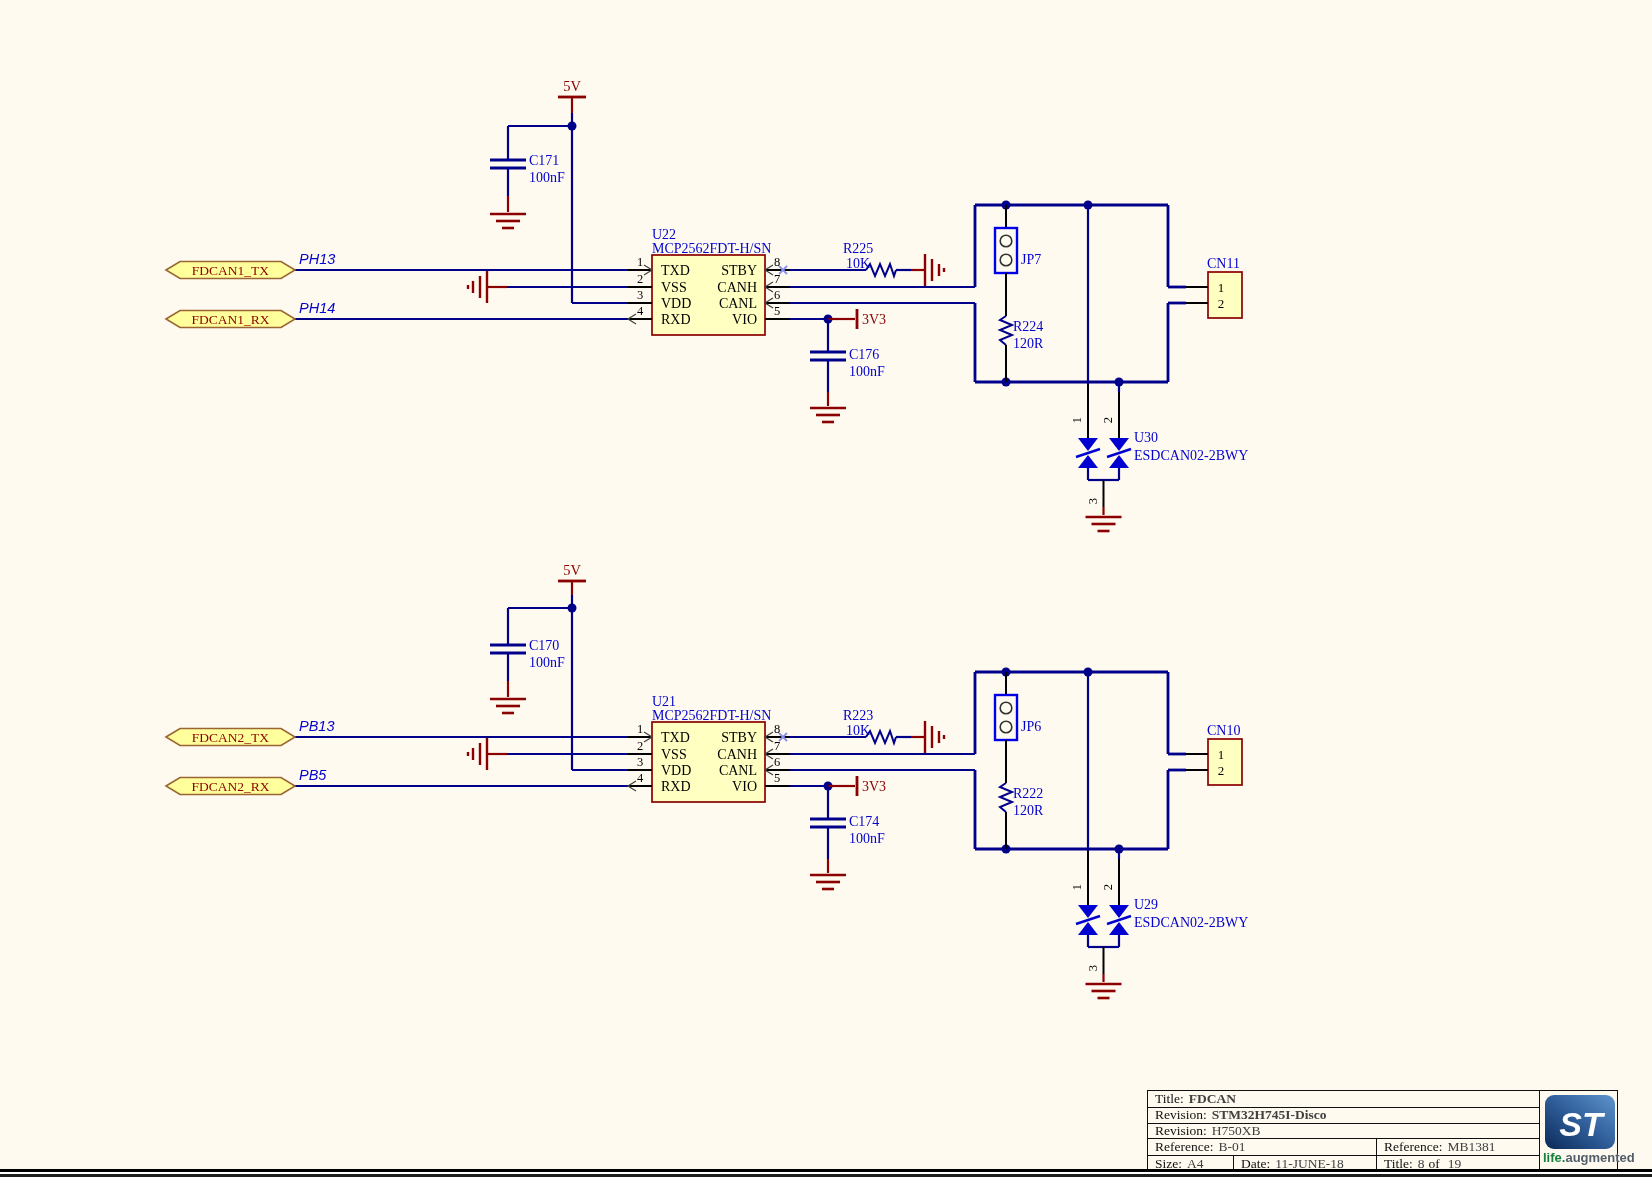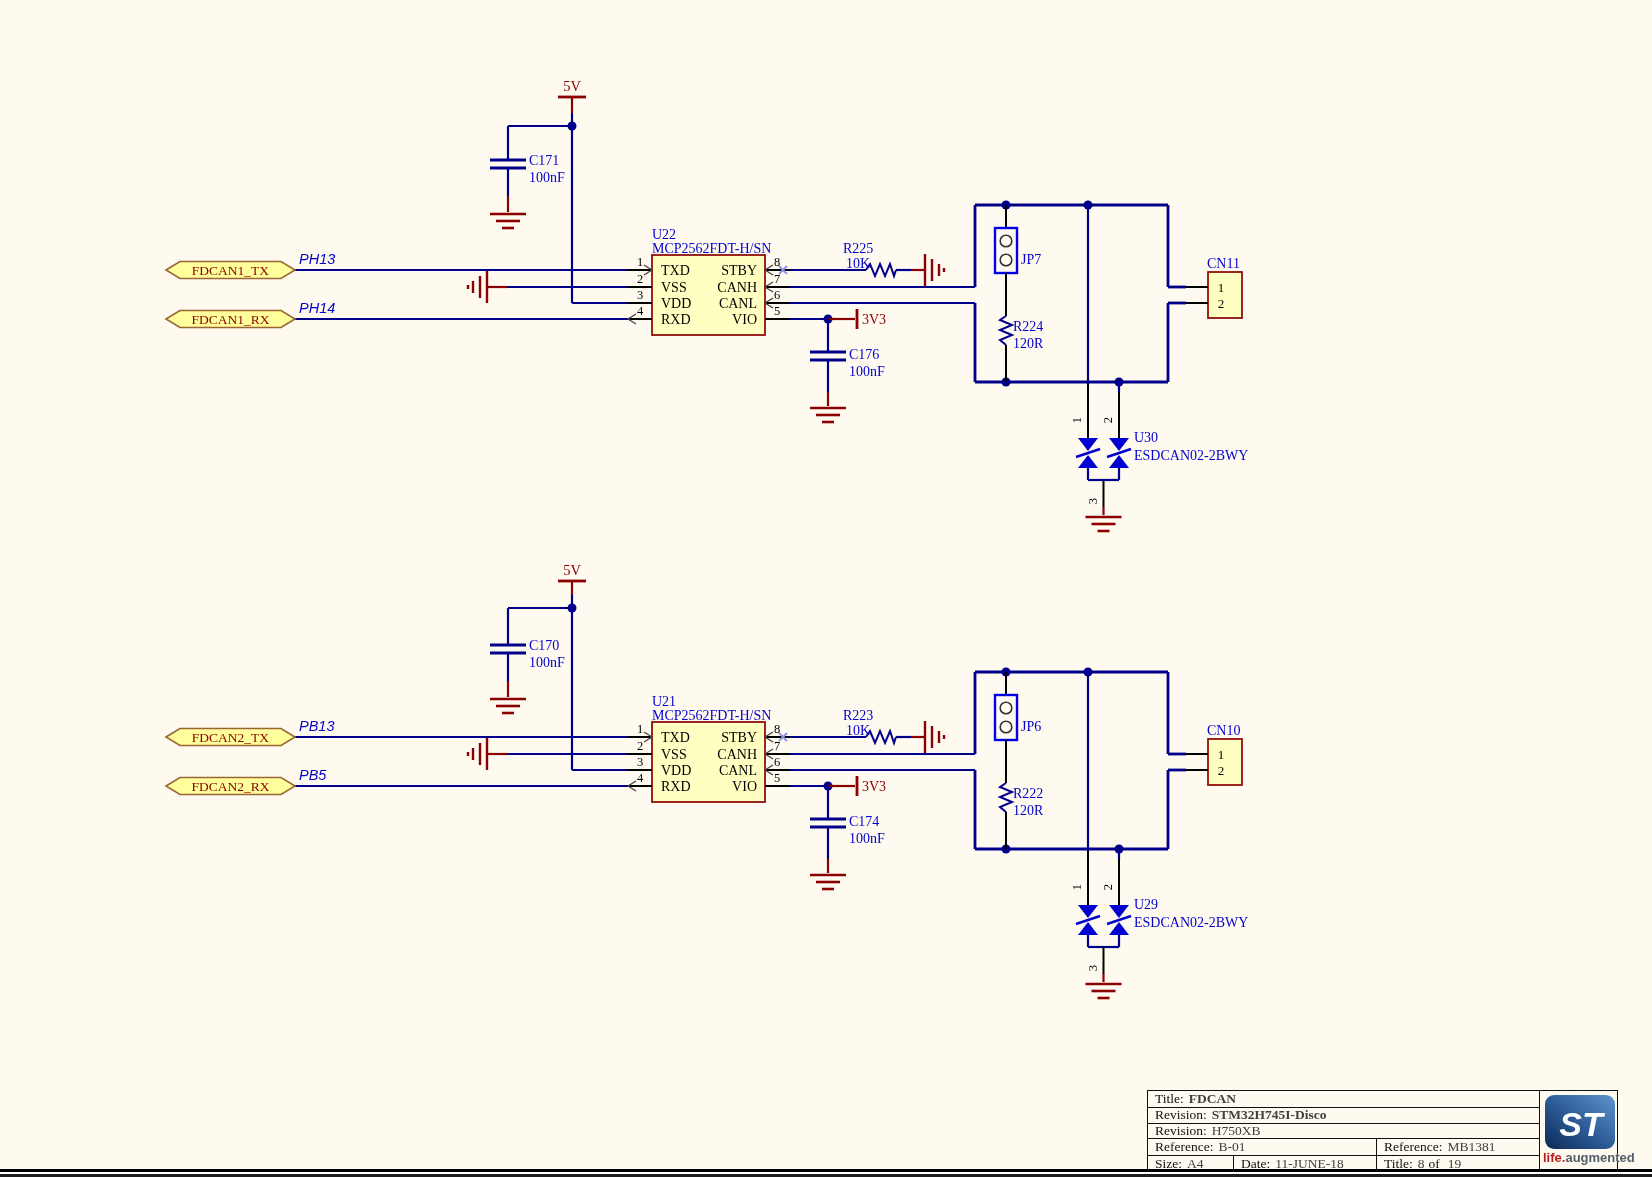--- a/index.html
+++ b/index.html
@@ -17,21 +17,21 @@
   .cell{display:flex;align-items:center;padding-left:7px;height:100%;box-sizing:border-box;white-space:pre;}
   .bl{border-left:1.5px solid #101010;}
   .c-rev{width:228px}.c-size{width:85px}.c-date{width:143px}
   .cell{flex:1}
   .cfix{flex:none}
   .val{color:#404040;margin-left:5px;white-space:pre;}
   .bold{font-weight:bold;}
   .tb-logo{flex:1;border-left:1.5px solid #101010;position:relative;overflow:visible;text-decoration:underline;}
   #tagline{position:absolute;left:3px;top:59px;font-family:"Liberation Sans",sans-serif;
            font-weight:bold;font-size:13px;white-space:nowrap;}
-  .tag-light{color:#b91c1c;}
+  .tag-light{color:#15803d;}
   .tag-dark{color:#515E6A;}
   
   .bbar{position:absolute;left:0;width:1652px;}
   #bb1{top:1169px;height:3px;background:#000;}
   #bb2{top:1172px;height:2px;background:#fff;}
   #bb3{top:1174px;height:3px;background:#1F1F1F;}
 </style>
 </head>
 <body>
 

